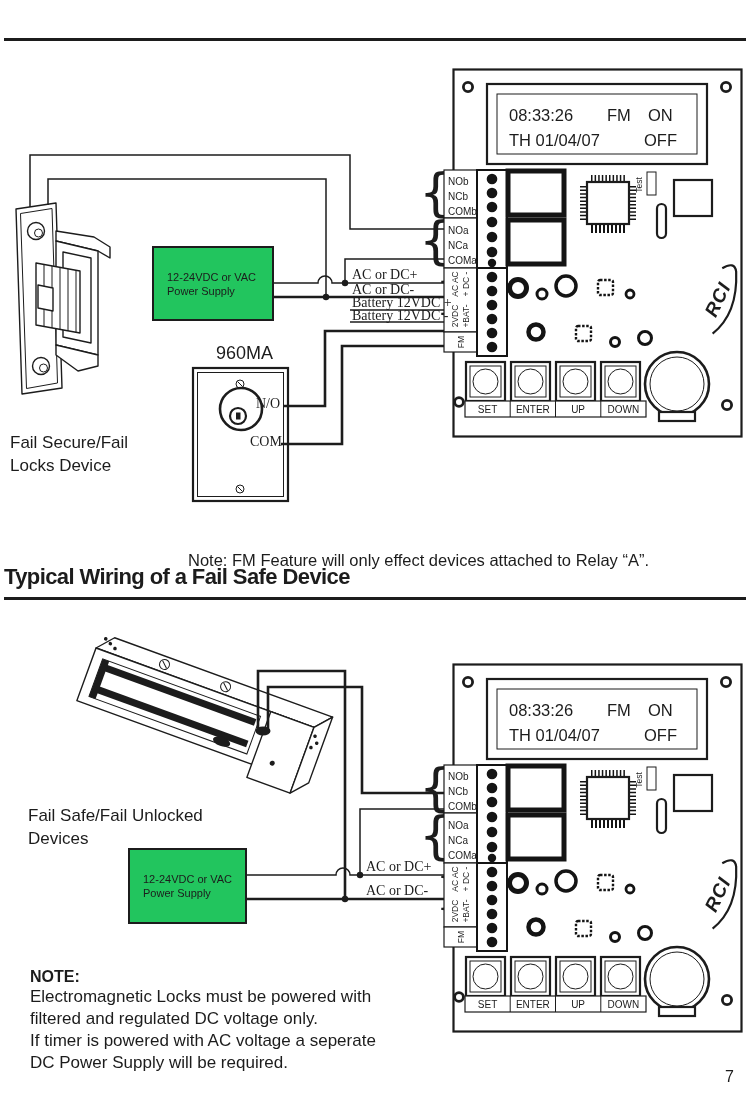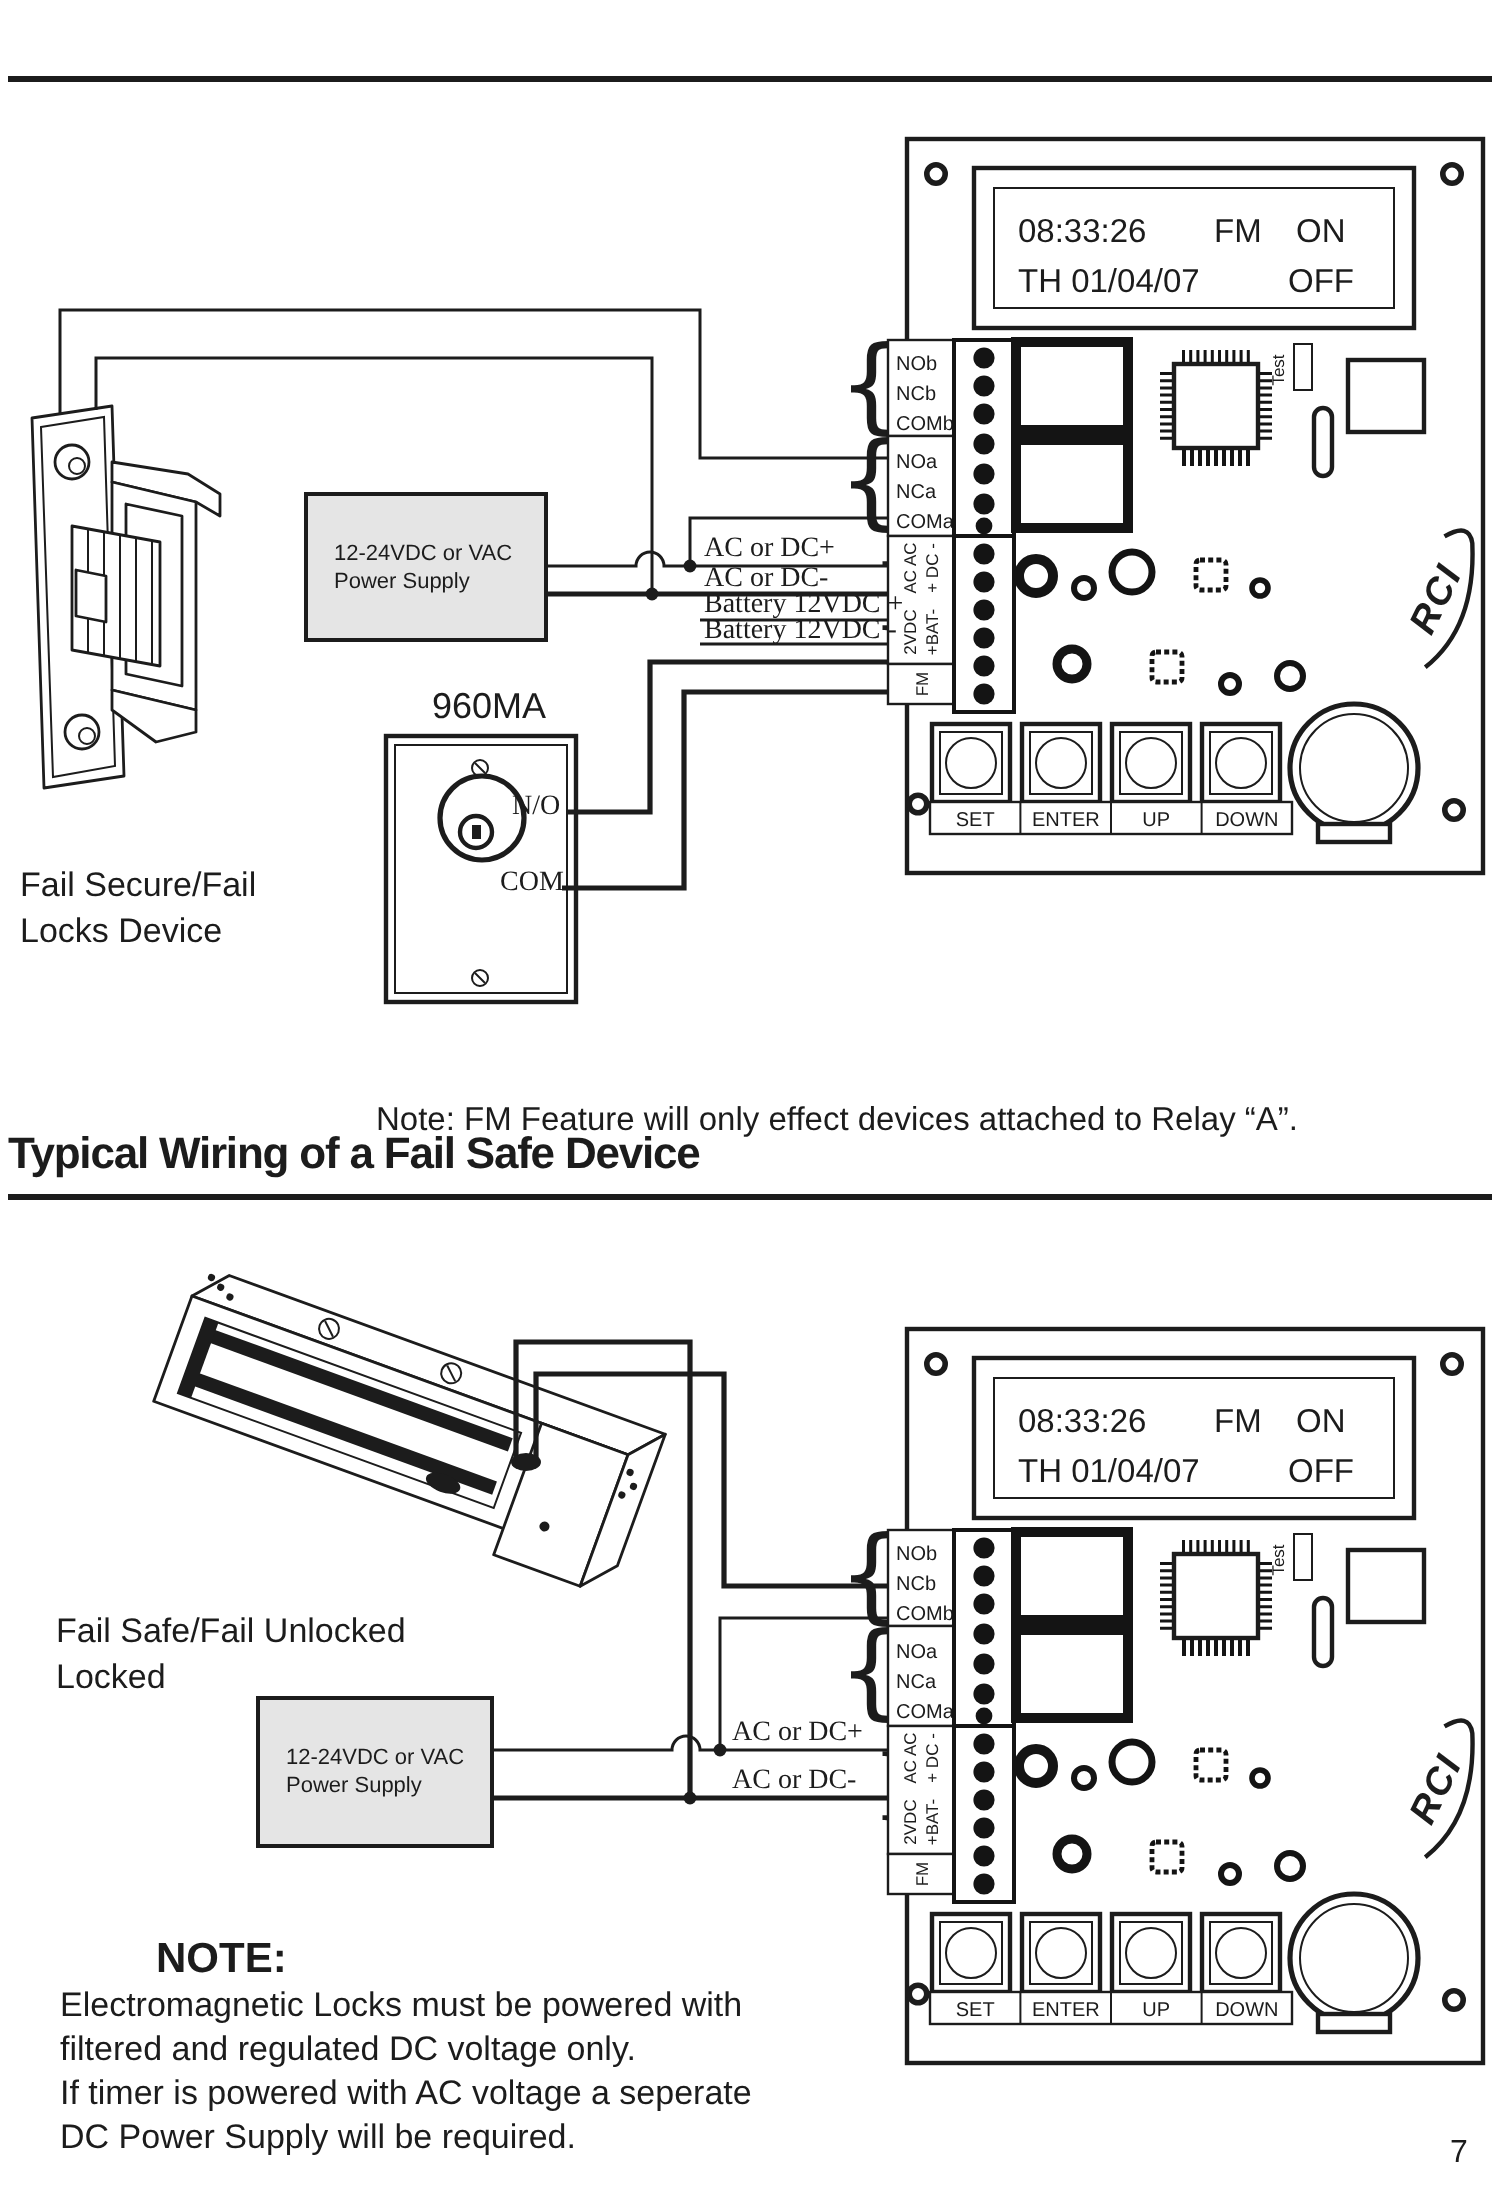--- a/index.html
+++ b/index.html
@@ -4,23 +4,23 @@
 <style>
   html,body{margin:0;padding:0;background:#e8e8e8;}
   .page{position:relative;width:750px;height:1106px;background:#ffffff;overflow:hidden;
         font-family:"Liberation Sans",sans-serif;color:#1c1c1c;}
   .abs{position:absolute;}
   .h1{font-size:22px;font-weight:bold;letter-spacing:-0.6px;white-space:nowrap;}
   .rule{position:absolute;height:3px;background:#1c1c1c;}
   .lbl17{font-size:17px;line-height:23px;white-space:nowrap;margin-top:28px;}
   .lbl11{font-size:14px;line-height:12px;white-space:nowrap;font-family:Liberation Serif, serif;}
   .note1{font-size:16.5px;white-space:nowrap;margin-top:38px;}
-  .noteHead{font-size:21px;font-weight:bold;margin-left:48px;}
+  .noteHead{font-size:16px;font-weight:bold;}
   .noteLine{font-size:17px;line-height:22px;white-space:nowrap;}
-  .psu{position:absolute;border:2px solid #1c1c1c;background:#e5e5e5;display:flex;
+  .psu{position:absolute;border:2px solid #1c1c1c;background:#22c55e;display:flex;
        flex-direction:column;justify-content:center;padding-left:13px;box-sizing:border-box;}
   .psu div{font-size:11px;line-height:14px;}
   .pageno{font-size:16px;}
   svg{position:absolute;overflow:visible;}
   svg text{font-family:"Liberation Sans",sans-serif;fill:#1c1c1c;}
   .sk{fill:#fff;stroke:#1c1c1c;stroke-width:1.4;stroke-linejoin:round;}
   .skl{stroke:#1c1c1c;stroke-width:1;fill:none;}
   .fillk{fill:#1c1c1c;stroke:none;}
   .ln1{fill:none;stroke:#1c1c1c;stroke-width:1;}
   .ln12{fill:#fff;stroke:#1c1c1c;stroke-width:1.2;}
@@ -400,21 +400,21 @@
     <div>Locks Device</div>
   </div>
 
   <div class="abs note1" style="left:188px;top:513px">Note: FM Feature will only effect devices attached to Relay “A”.</div>
 
   <div class="abs h1" style="left:4px;top:564px">Typical Wiring of a Fail Safe Device</div>
   <div class="rule" style="left:4px;top:597px;width:742px"></div>
 
   <div class="abs lbl17" style="left:28px;top:776px">
     <div>Fail Safe/Fail Unlocked</div>
-    <div>Locked</div>
+    <div>Devices</div>
   </div>
 
   <div class="psu" style="left:128px;top:848px;width:119px;height:76px">
     <div>12-24VDC or VAC</div>
     <div>Power Supply</div>
   </div>
 
   <div class="abs lbl11" style="left:366px;top:861px">AC or DC+</div>
   <div class="abs lbl11" style="left:366px;top:885px">AC or DC-</div>
 

